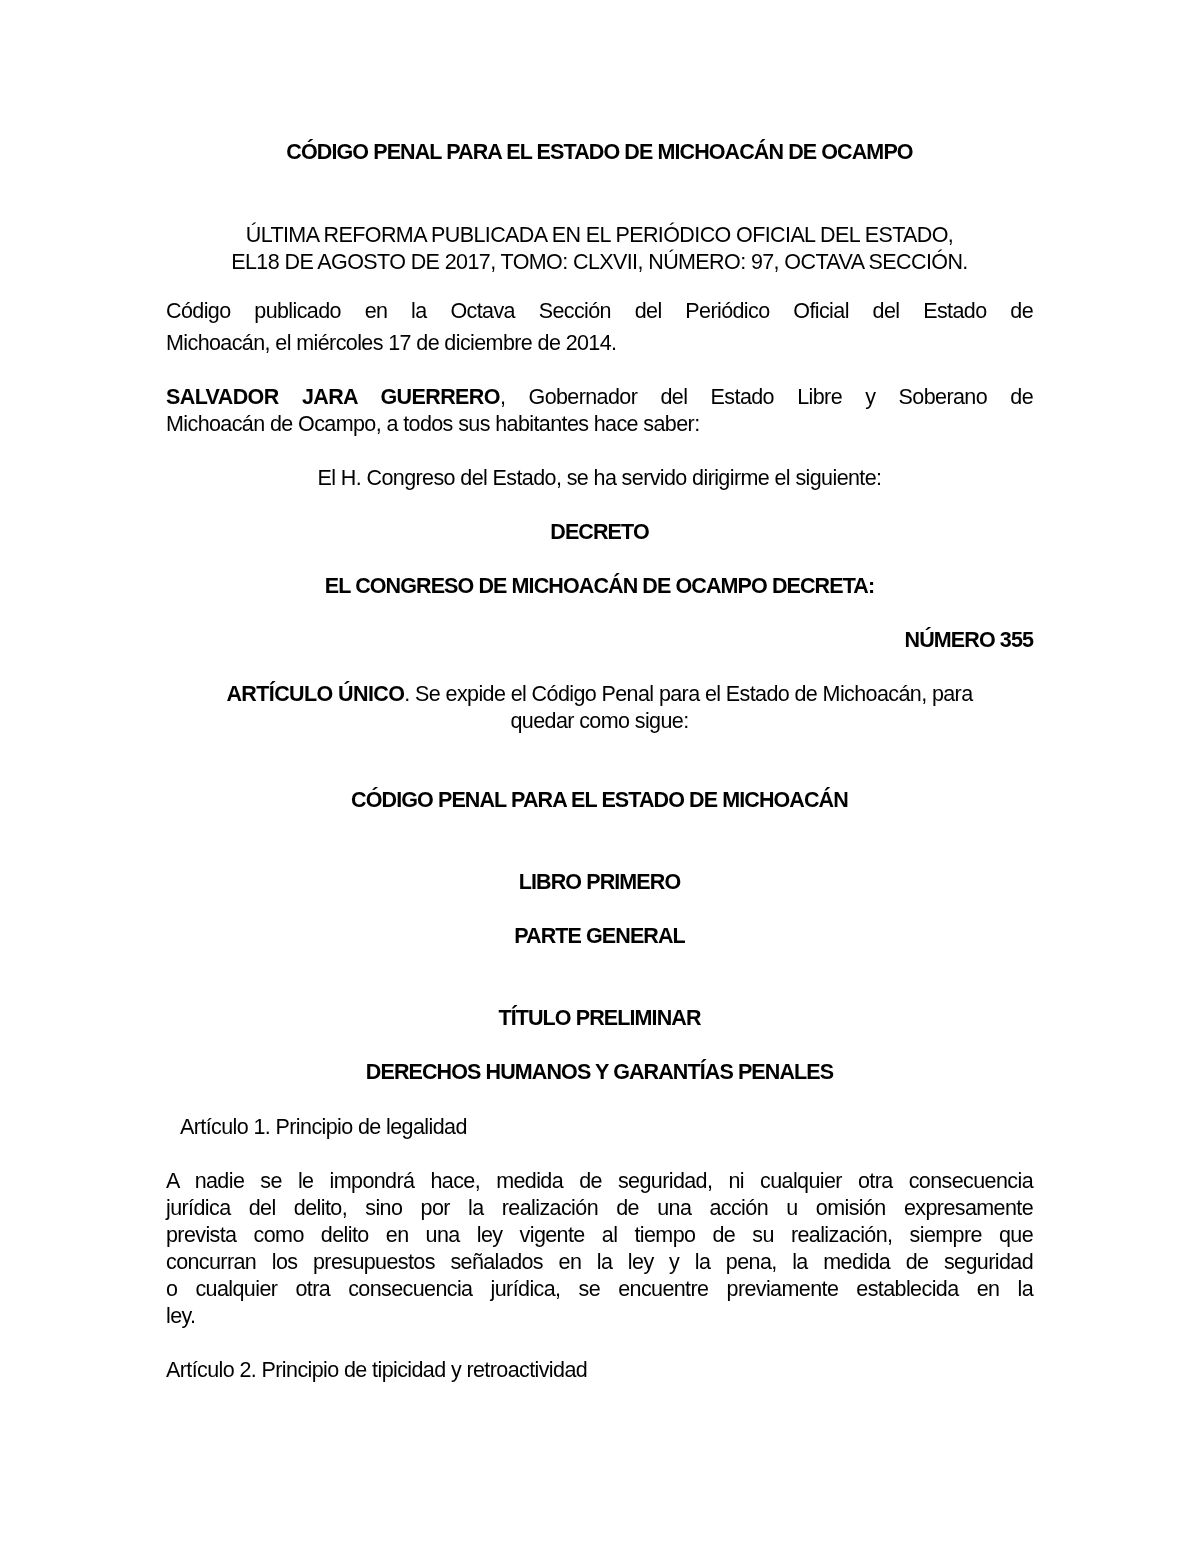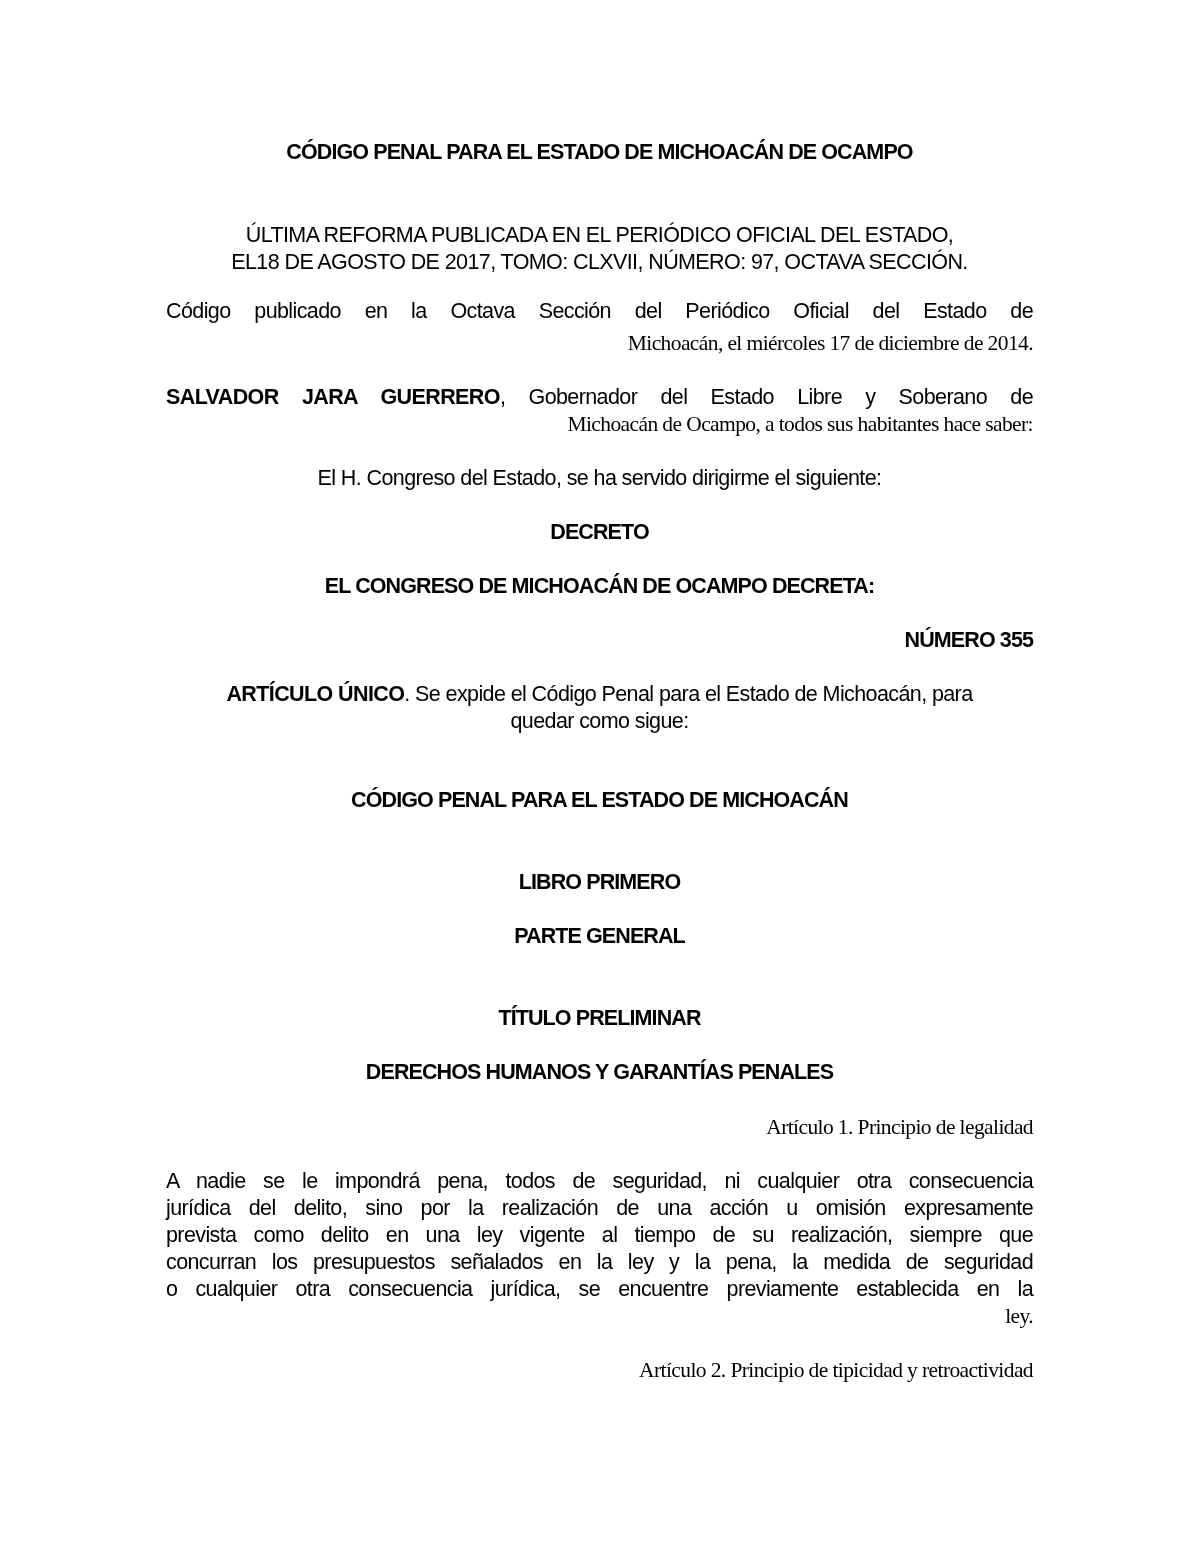--- a/index.html
+++ b/index.html
@@ -30,21 +30,21 @@
       line-height: 27px;
       white-space: nowrap;
       transform-origin: left top;
     }
     .center { text-align: center; }
     .bold { font-weight: bold; }
     .just {
       text-align: justify;
       text-align-last: justify;
     }
-    .left { text-align: right; font-family: Liberation Serif, serif; }
+    .left { text-align: left; }
     .cond { letter-spacing: -0.6px; }
     .cond-b { letter-spacing: -0.9px; }
     b { font-weight: bold; }
   </style>
 </head>
 <body>
 
 <div class="page">
 
   <div class="line center bold cond-b" style="top:139px;">CÓDIGO PENAL PARA EL ESTADO DE MICHOACÁN DE OCAMPO</div>
@@ -72,23 +72,23 @@
   <div class="line center bold cond-b" style="top:787px;">CÓDIGO PENAL PARA EL ESTADO DE MICHOACÁN</div>
 
   <div class="line center bold cond-b" style="top:869px;">LIBRO PRIMERO</div>
 
   <div class="line center bold cond-b" style="top:923px;">PARTE GENERAL</div>
 
   <div class="line center bold cond-b" style="top:1005px;">TÍTULO PRELIMINAR</div>
 
   <div class="line center bold cond-b" style="top:1059px;">DERECHOS HUMANOS Y GARANTÍAS PENALES</div>
 
-  <div class="line left cond" style="top:1114px;">Artículo 1. Principio de legalidad</div>
+  <div class="line left cond" style="top:1114px;margin-left:14px;">Artículo 1. Principio de legalidad</div>
 
-  <div class="line just cond" style="top:1168px;">A nadie se le impondrá pena, todos de seguridad, ni cualquier otra consecuencia</div>
+  <div class="line just cond" style="top:1168px;">A nadie se le impondrá hace, medida de seguridad, ni cualquier otra consecuencia</div>
   <div class="line just cond" style="top:1195px;">jurídica del delito, sino por la realización de una acción u omisión expresamente</div>
   <div class="line just cond" style="top:1222px;">prevista como delito en una ley vigente al tiempo de su realización, siempre que</div>
   <div class="line just cond" style="top:1249px;">concurran los presupuestos señalados en la ley y la pena, la medida de seguridad</div>
   <div class="line just cond" style="top:1276px;">o cualquier otra consecuencia jurídica, se encuentre previamente establecida en la</div>
   <div class="line left cond" style="top:1303px;">ley.</div>
 
   <div class="line left cond" style="top:1357px;">Artículo 2. Principio de tipicidad y retroactividad</div>
 
 </div>
 

